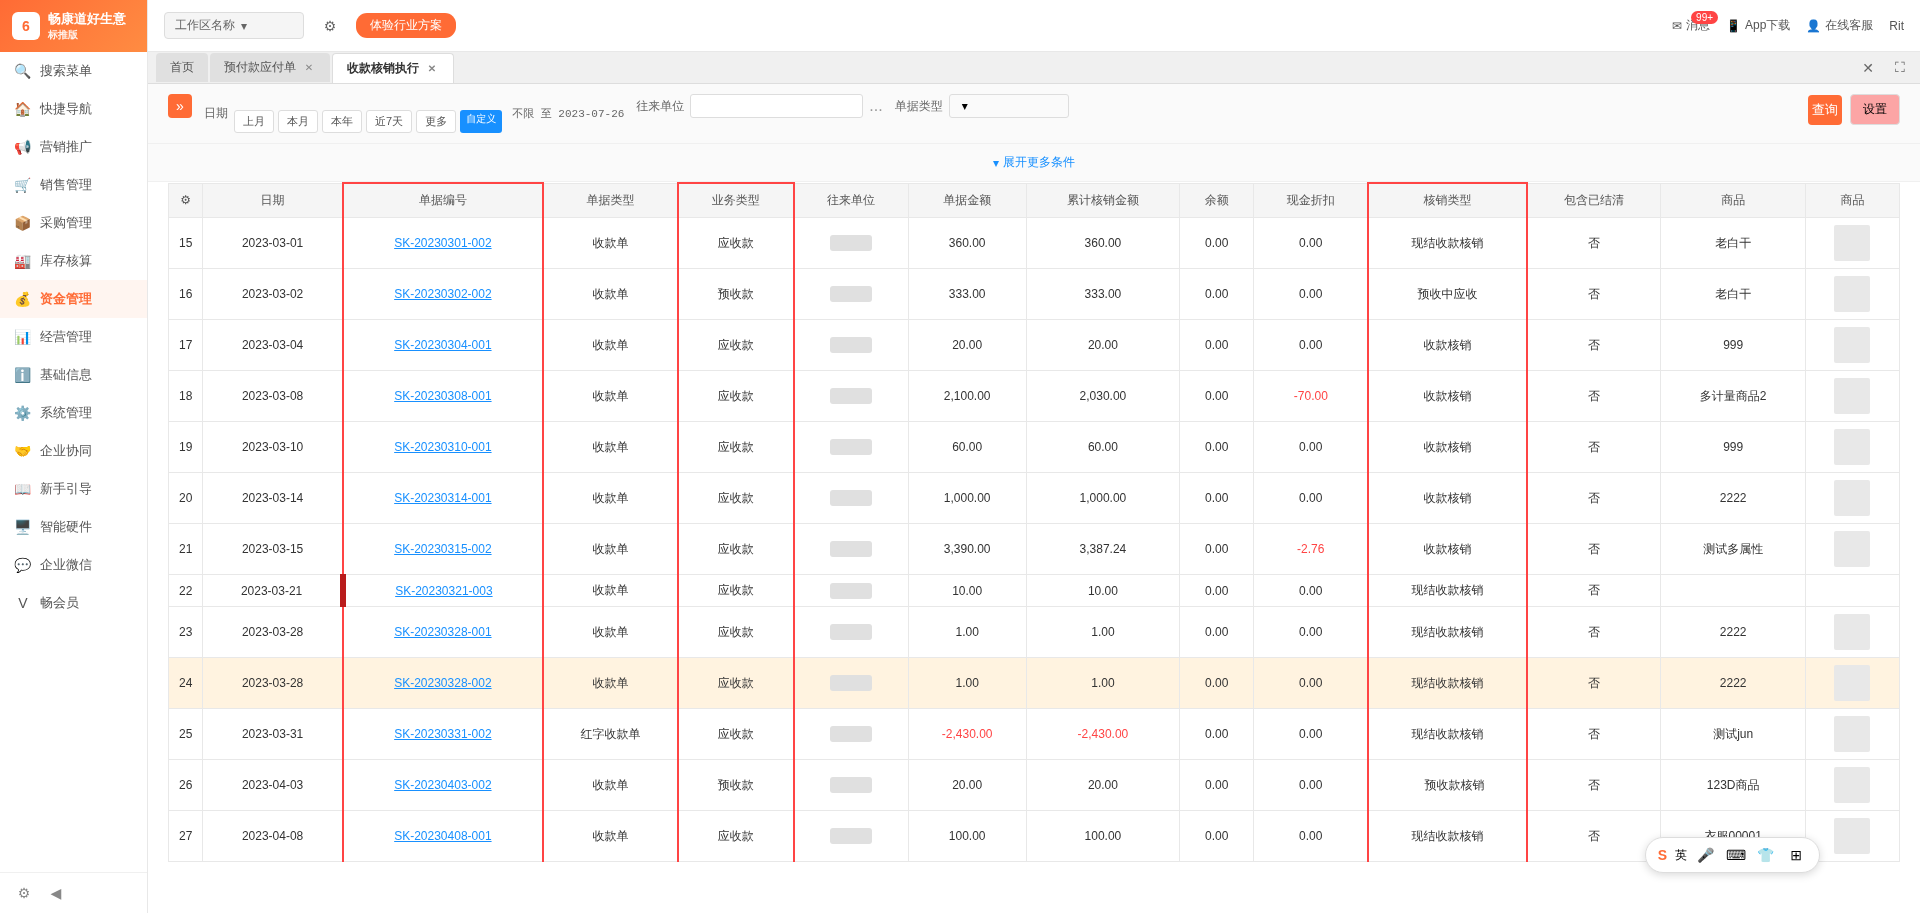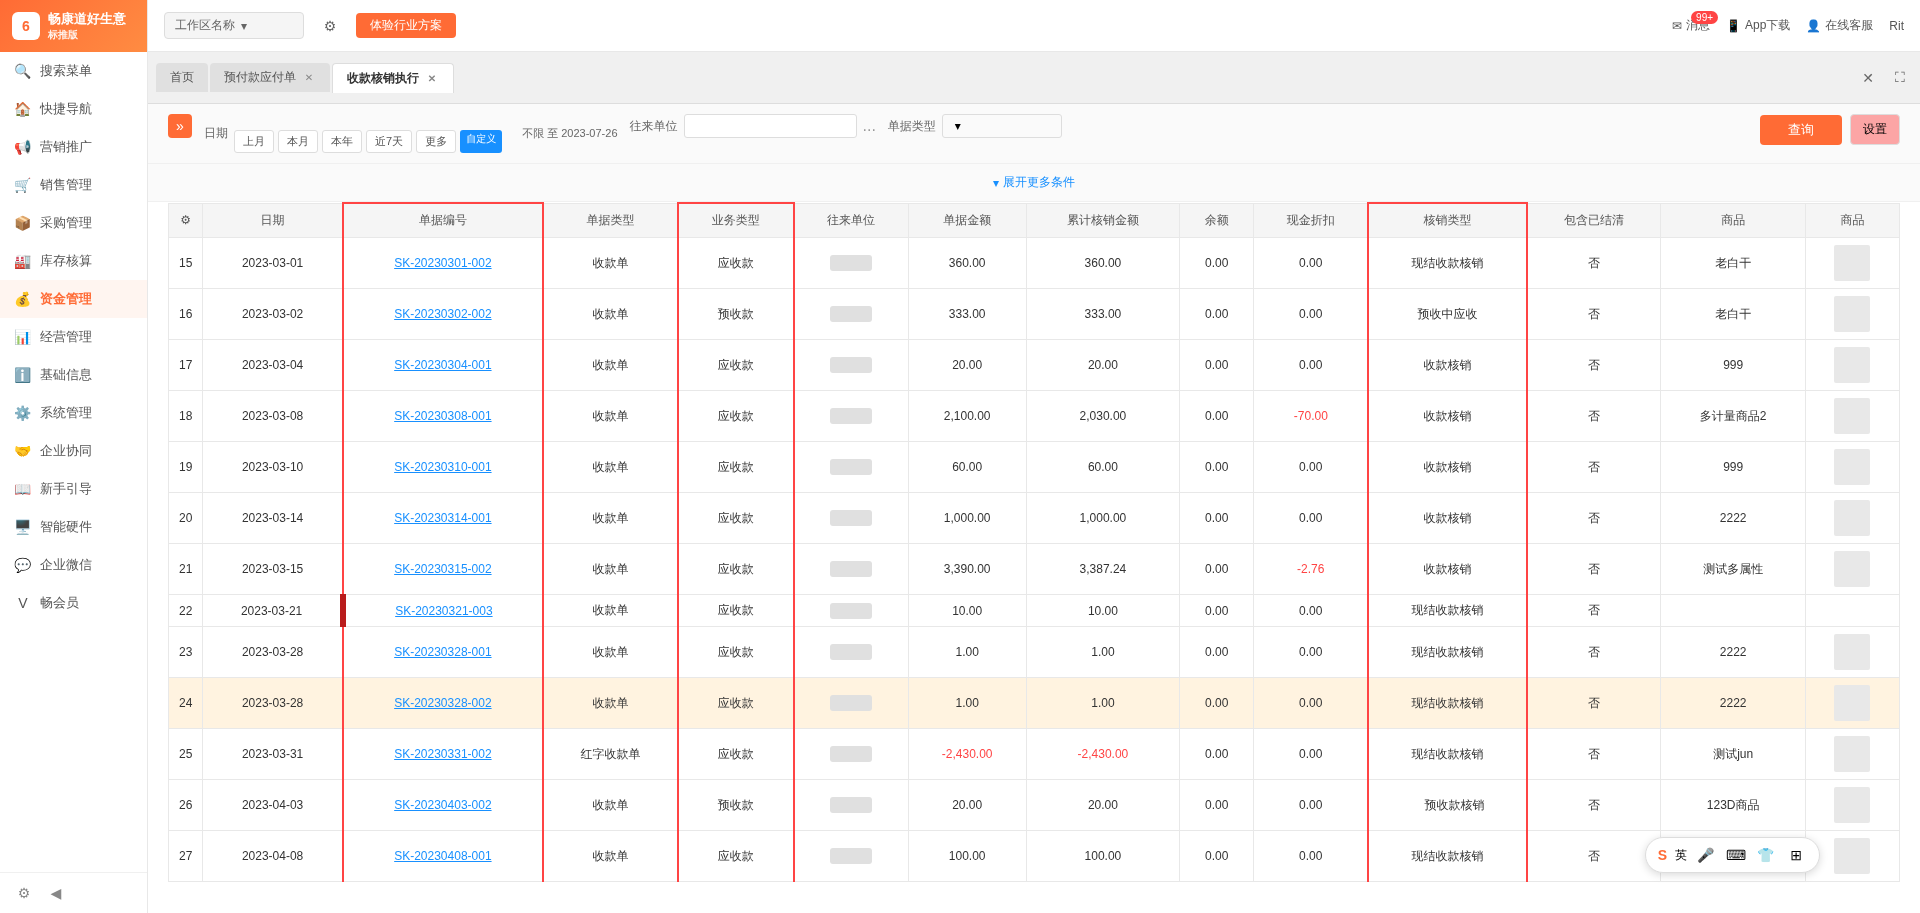--- a/index.html
+++ b/index.html
@@ -16,28 +16,28 @@
     .sidebar-bottom { margin-top: auto; border-top: 1px solid #f0f0f0; padding: 8px 0; display: flex; align-items: center; padding: 8px 12px; gap: 8px; }
     .sidebar-bottom-icon { width: 24px; height: 24px; display: flex; align-items: center; justify-content: center; cursor: pointer; color: #888; font-size: 14px; }
 
     
     .main { flex: 1; display: flex; flex-direction: column; overflow: hidden; }
 
     
     .topbar { height: 52px; background: white; border-bottom: 1px solid #e8e8e8; display: flex; align-items: center; padding: 0 16px; gap: 12px; }
     .topbar-workspace { display: flex; align-items: center; gap: 6px; background: #f5f5f5; border: 1px solid #ddd; border-radius: 4px; padding: 4px 10px; font-size: 12px; color: #666; min-width: 140px; }
     .topbar-gear { width: 28px; height: 28px; display: flex; align-items: center; justify-content: center; cursor: pointer; color: #666; font-size: 14px; }
-    .topbar-btn-orange { background: #ff6b35; color: white; border: none; border-radius: 4px; padding: 4px 14px; font-size: 12px; cursor: pointer; }
+    .topbar-btn-orange { background: #ff6b35; color: white; border: none; border-radius: 11px; padding: 4px 14px; font-size: 12px; cursor: pointer; }
     .topbar-right { margin-left: auto; display: flex; align-items: center; gap: 16px; color: #555; font-size: 12px; }
     .topbar-msg { position: relative; display: flex; align-items: center; gap: 4px; cursor: pointer; }
     .badge { background: #ff4444; color: white; border-radius: 10px; font-size: 10px; padding: 1px 5px; position: absolute; top: -6px; right: -8px; }
     .topbar-right-item { display: flex; align-items: center; gap: 4px; cursor: pointer; color: #555; }
 
     
-    .tabbar { height: 52px; background: #f0f0f0; display: flex; align-items: center; padding: 0 8px; gap: 2px; border-bottom: 1px solid #ddd; }
+    .tabbar { height: 32px; background: #f0f0f0; display: flex; align-items: center; padding: 0 8px; gap: 2px; border-bottom: 1px solid #ddd; }
     .tab { display: flex; align-items: center; gap: 6px; padding: 6px 14px; border-radius: 4px 4px 0 0; font-size: 12px; cursor: pointer; color: #555; background: #e0e0e0; }
     .tab.active { background: white; color: #333; font-weight: bold; border: 1px solid #ddd; border-bottom: none; }
     .tab-close { width: 14px; height: 14px; display: flex; align-items: center; justify-content: center; border-radius: 50%; font-size: 10px; color: #888; }
     .tabbar-right { margin-left: auto; display: flex; align-items: center; gap: 8px; }
     .tabbar-right-btn { width: 24px; height: 24px; display: flex; align-items: center; justify-content: center; cursor: pointer; color: #666; font-size: 14px; }
 
     
     .content { flex: 1; overflow: hidden; display: flex; flex-direction: column; background: white; }
     .content-header { padding: 14px 20px 10px; display: flex; align-items: center; justify-content: space-between; border-bottom: 1px solid #f0f0f0; }
     .content-title { font-size: 16px; font-weight: bold; color: #333; }
@@ -48,21 +48,21 @@
     .filter-bar { padding: 10px 20px; background: #fafafa; border-bottom: 1px solid #f0f0f0; display: flex; align-items: flex-start; gap: 12px; flex-wrap: wrap; }
     .filter-toggle { width: 24px; height: 24px; background: #ff6b35; color: white; border-radius: 4px; display: flex; align-items: center; justify-content: center; cursor: pointer; font-size: 14px; }
     .filter-group { display: flex; align-items: center; gap: 6px; }
     .filter-label { color: #666; font-size: 12px; white-space: nowrap; }
     .filter-date-btns { display: flex; gap: 4px; margin-top: 16px; }
     .filter-date-btn { padding: 3px 8px; border: 1px solid #ddd; background: white; border-radius: 3px; font-size: 11px; cursor: pointer; color: #555; }
     .filter-custom { background: #1890ff; color: white; border-radius: 3px; padding: 2px 6px; font-size: 10px; }
     .filter-input { border: 1px solid #ddd; border-radius: 3px; padding: 4px 8px; font-size: 12px; min-width: 120px; }
     .filter-dots { color: #999; font-size: 16px; }
     .filter-select { border: 1px solid #ddd; border-radius: 3px; padding: 4px 8px; font-size: 12px; min-width: 120px; display: flex; align-items: center; gap: 4px; }
-    .filter-query-btn { background: #ff6b35; color: white; border: none; border-radius: 4px; padding: 6px 28px; font-size: 13px; cursor: pointer; }
+    .filter-query-btn { background: #ff6b35; color: white; border: none; border-radius: 4px; padding: 6px 4px; font-size: 13px; cursor: pointer; }
     .filter-setting-btn { border: 1px solid #ddd; background: #fca5a5; border-radius: 4px; padding: 6px 12px; font-size: 12px; cursor: pointer; }
     .filter-expand { display: flex; align-items: center; gap: 4px; color: #1890ff; font-size: 12px; cursor: pointer; padding: 6px 0; }
 
     
     .table-container { flex: 1; overflow: auto; padding: 0 20px; }
     table { width: 100%; border-collapse: collapse; font-size: 12px; }
     thead tr { background: #f5f5f5; }
     th { padding: 8px 10px; text-align: center; border: 1px solid #e8e8e8; color: #555; font-weight: 500; white-space: nowrap; position: relative; }
     td { padding: 7px 10px; text-align: center; border: 1px solid #e8e8e8; color: #333; white-space: nowrap; }
     .row-highlighted td { background: #fff3e0; }
@@ -216,21 +216,21 @@
       <div class="filter-group">
         <span class="filter-label">日期</span>
         <div class="filter-date-btns">
           <button class="filter-date-btn">上月</button>
           <button class="filter-date-btn">本月</button>
           <button class="filter-date-btn">本年</button>
           <button class="filter-date-btn">近7天</button>
           <button class="filter-date-btn">更多</button>
           <span class="filter-custom">自定义</span>
         </div>
-        <div style="display:flex; flex-direction:column; font-size:11px; color:#666; margin-left:14px;">
+        <div style="display:flex; flex-direction:column; font-size:11px; color:#666; margin-left:4px;font-family:Liberation Mono, monospace;">
           <span>不限 至 2023-07-26</span>
         </div>
       </div>
       <div class="filter-group">
         <span class="filter-label">往来单位</span>
         <input class="filter-input" type="text" style="">
         <span class="filter-dots">...</span>
       </div>
       <div class="filter-group">
         <span class="filter-label">单据类型</span>

